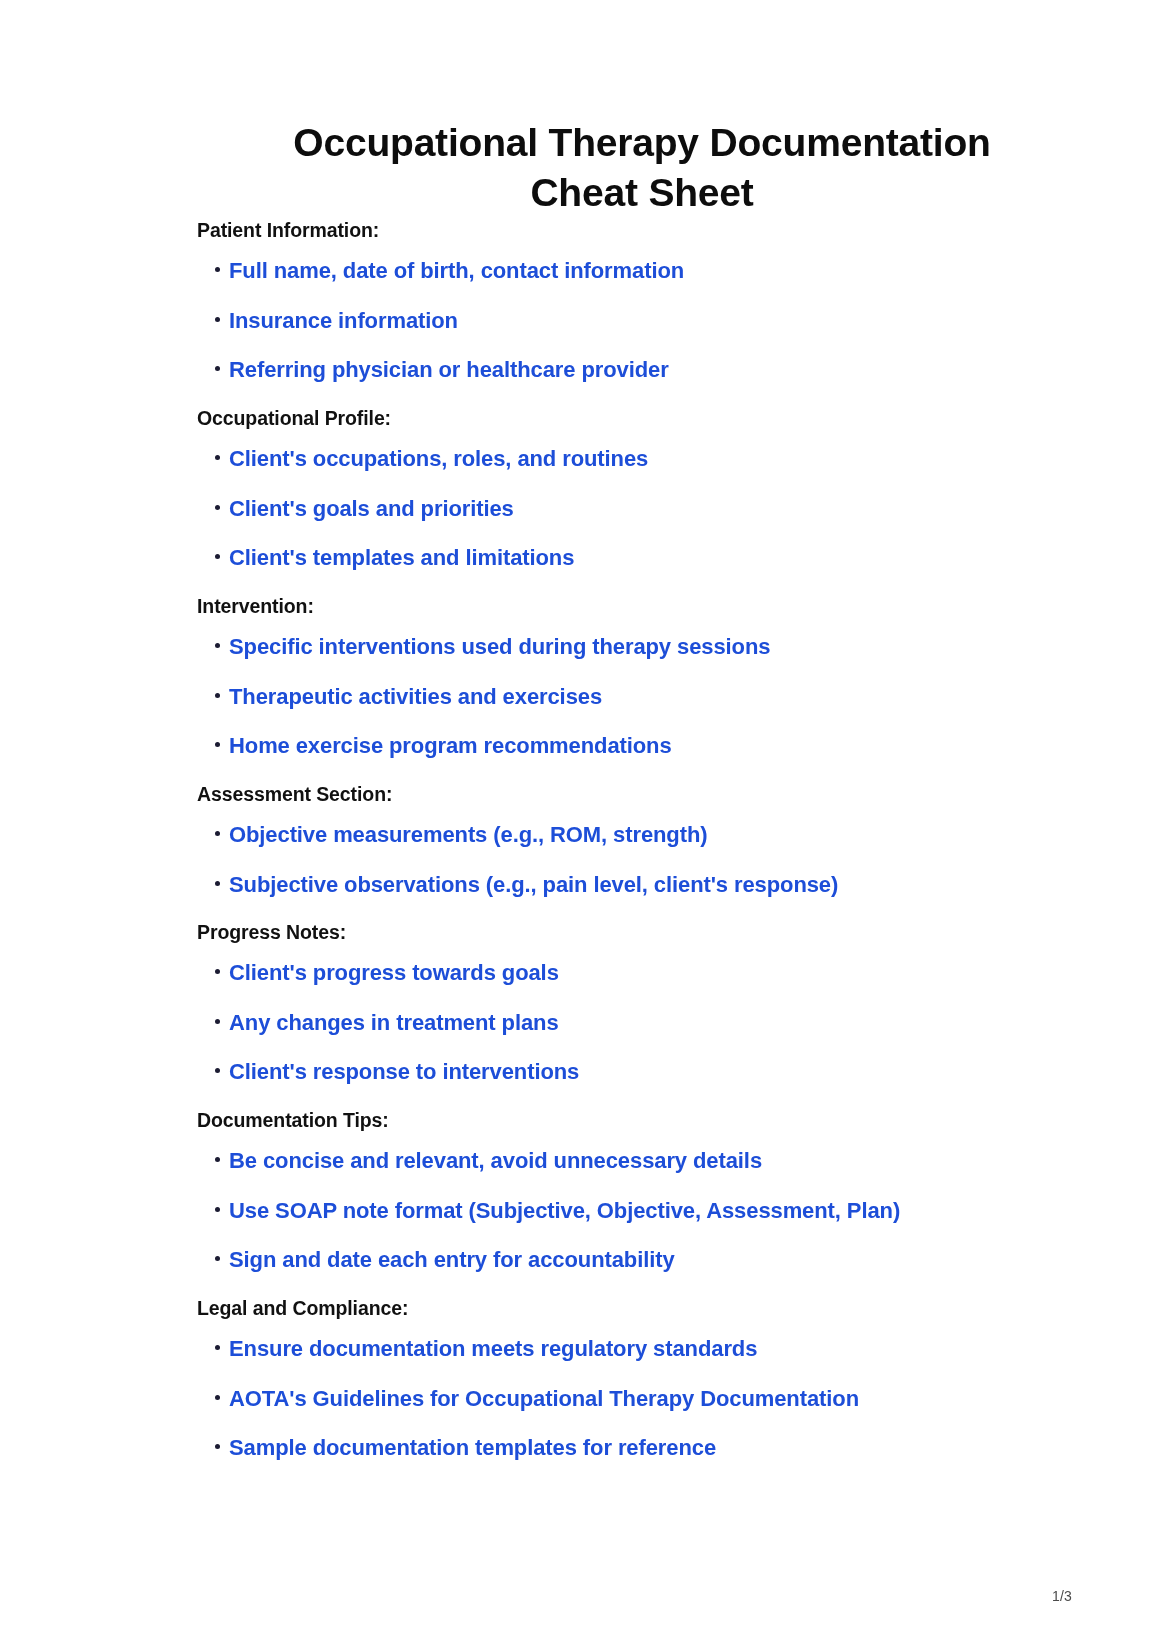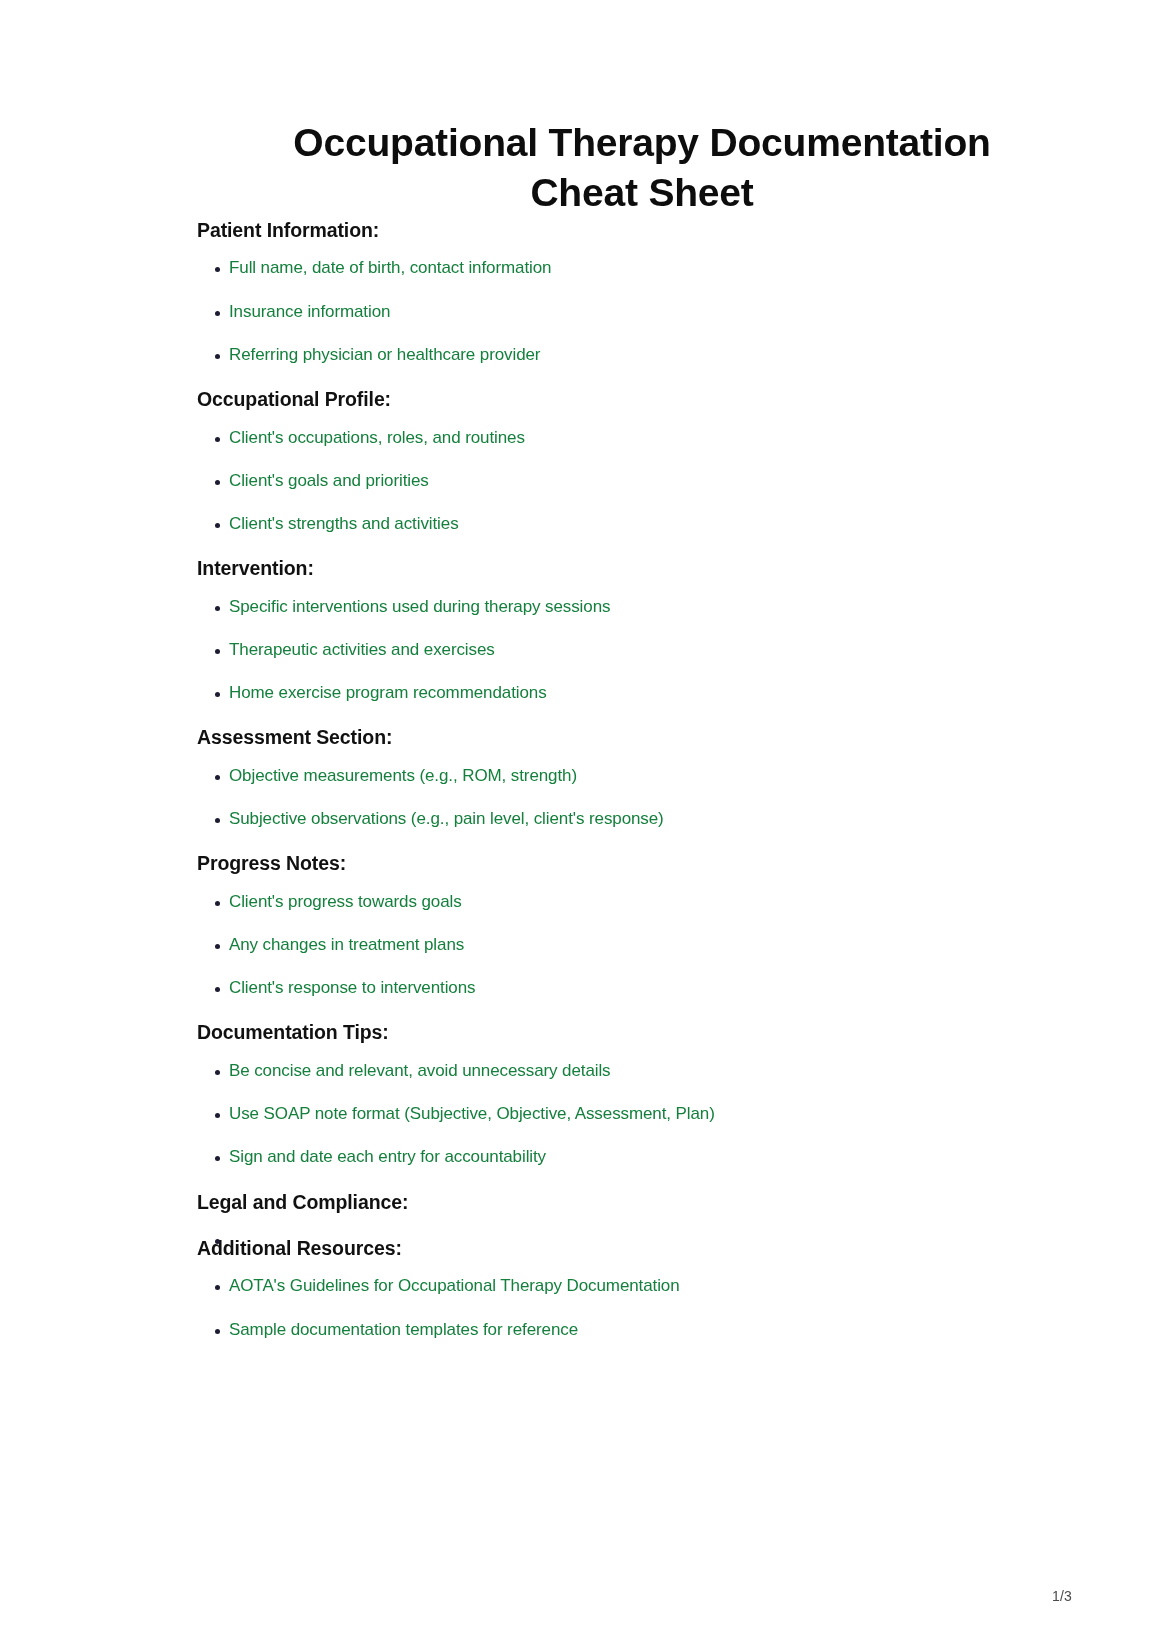--- a/index.html
+++ b/index.html
@@ -55,25 +55,26 @@
     margin-top: 22px;
   }
   ul.bullets {
     list-style: none;
     margin: 0;
     padding: 0;
   }
   ul.bullets li {
     position: relative;
     padding-left: 32px;
-    font-size: 17px;
+    font-size: 22px;
     line-height: 1.25;
-    color: #15803d;
+    color: #1d4ed8;
     margin-top: 22px;
     letter-spacing: -0.1px;
+    font-weight: bold;
   }
   ul.bullets li:first-child {
     margin-top: 15px;
   }
   ul.bullets li .dot {
     position: absolute;
     left: 18px;
     top: 10px;
     width: 5px;
     height: 5px;
@@ -107,21 +108,21 @@
           <li><span class="dot"></span><span>Full name, date of birth, contact information</span></li>
           <li><span class="dot"></span><span>Insurance information</span></li>
           <li><span class="dot"></span><span>Referring physician or healthcare provider</span></li>
         </ul>
       </section>
       <section class="section">
         <h2 class="section-heading">Occupational Profile:</h2>
         <ul class="bullets">
           <li><span class="dot"></span><span>Client's occupations, roles, and routines</span></li>
           <li><span class="dot"></span><span>Client's goals and priorities</span></li>
-          <li><span class="dot"></span><span>Client's strengths and activities</span></li>
+          <li><span class="dot"></span><span>Client's templates and limitations</span></li>
         </ul>
       </section>
       <section class="section">
         <h2 class="section-heading">Intervention:</h2>
         <ul class="bullets">
           <li><span class="dot"></span><span>Specific interventions used during therapy sessions</span></li>
           <li><span class="dot"></span><span>Therapeutic activities and exercises</span></li>
           <li><span class="dot"></span><span>Home exercise program recommendations</span></li>
         </ul>
       </section>
@@ -144,25 +145,24 @@
         <h2 class="section-heading">Documentation Tips:</h2>
         <ul class="bullets">
           <li><span class="dot"></span><span>Be concise and relevant, avoid unnecessary details</span></li>
           <li><span class="dot"></span><span>Use SOAP note format (Subjective, Objective, Assessment, Plan)</span></li>
           <li><span class="dot"></span><span>Sign and date each entry for accountability</span></li>
         </ul>
       </section>
       <section class="section">
         <h2 class="section-heading">Legal and Compliance:</h2>
         <ul class="bullets">
-          <li><span class="dot"></span></li>
+          <li><span class="dot"></span><span>Ensure documentation meets regulatory standards</span></li>
         </ul>
       </section>
       <section class="section">
-        <h2 class="section-heading">Additional Resources:</h2>
         <ul class="bullets">
           <li><span class="dot"></span><span>AOTA's Guidelines for Occupational Therapy Documentation</span></li>
           <li><span class="dot"></span><span>Sample documentation templates for reference</span></li>
         </ul>
       </section>
     </div>
 
   <div class="page-footer">1/3</div>
 
 </div>

